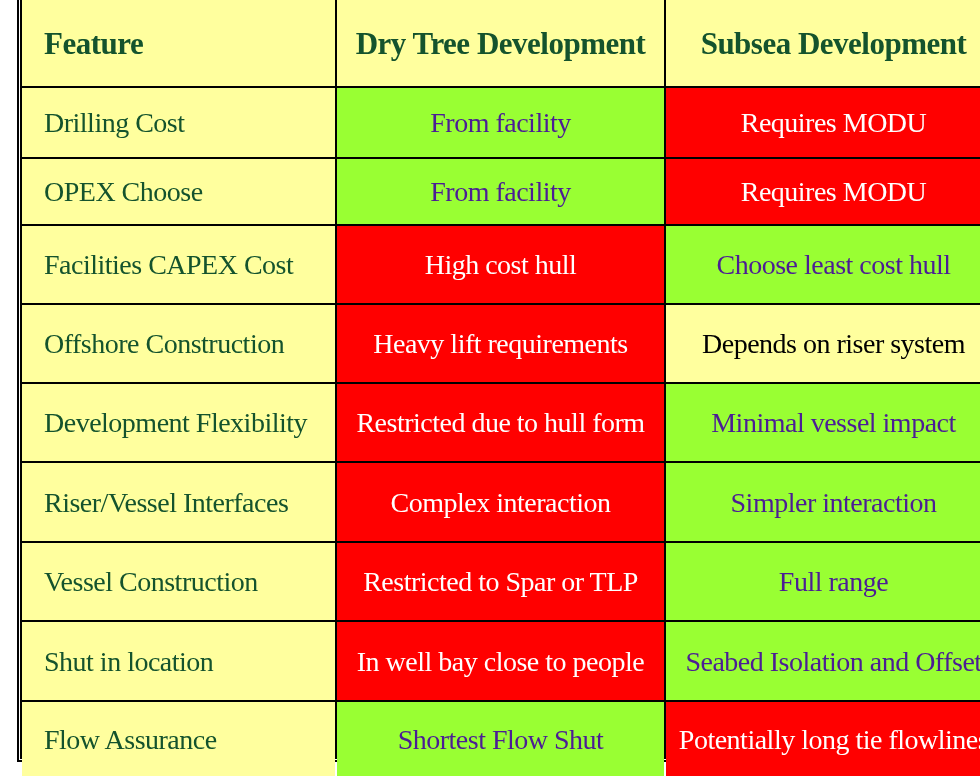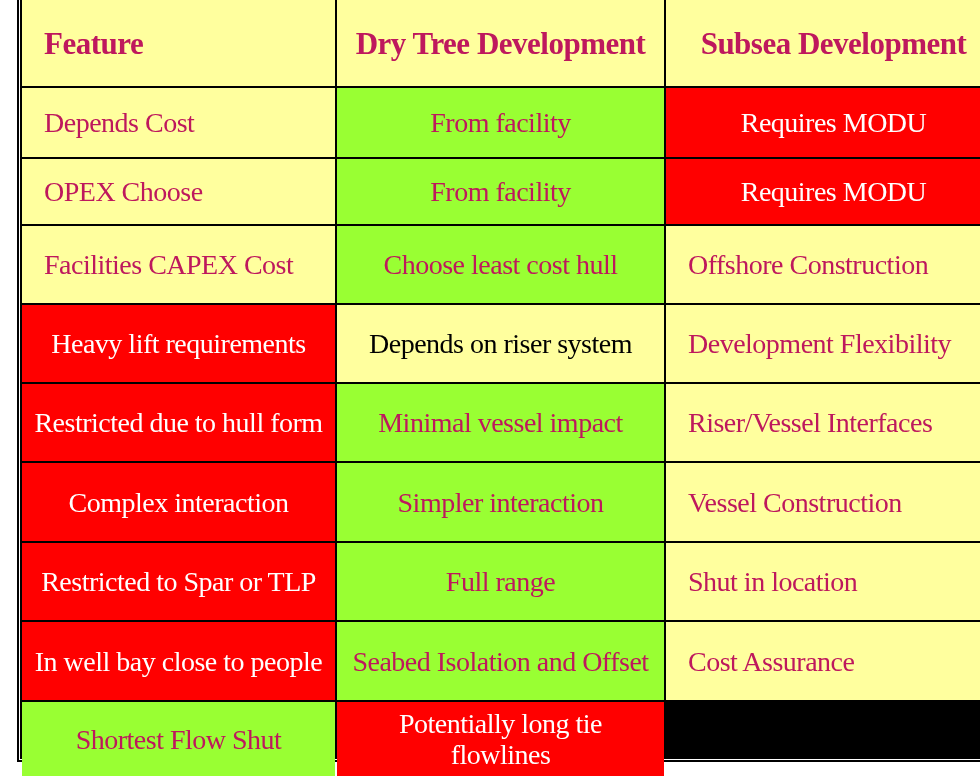--- a/index.html
+++ b/index.html
@@ -13,50 +13,51 @@
     position: absolute; left: 0; top: 0; width: 100%; height: 100%;
     display: grid;
     grid-template-columns: 313px 327px 335px;
     grid-template-rows: 86px 69px 65px 77px 77px 77px 78px 77px 78px 74px;
     background: #000;
     row-gap: 2px; column-gap: 2px;
   }
   .cell {
     display: flex; align-items: center;
     font-size: 28px; line-height: 31px; letter-spacing: -0.5px;
-    color: #be185d; box-sizing: border-box;
+    color: #14532d; box-sizing: border-box;
     font-family: "Liberation Serif", "DejaVu Serif", serif;
   }
   .feature { background: #ffff9e; padding-left: 22px; justify-content: flex-start; text-align: left; }
   .val { justify-content: center; text-align: center; padding: 0 10px; }
   .hdr { background: #ffff9e; font-weight: bold; font-size: 31px; line-height: 35px; }
   .hdr.feature { font-size: 31px; }
   .hdr.val { justify-content: center; text-align: center; }
-  .green { background: #99ff33; color: #be185d; }
+  .green { background: #99ff33; color: #4c1d95; }
   .red { background: #ff0000; color: #fff; }
   .yellow { background: #ffff9e; color: #000; }
 </style>
 </head>
 <body>
 
 <div class="table-wrap">
   <div class="grid">
     <div class="cell hdr feature">Feature</div>
     <div class="cell hdr val">Dry Tree Development</div>
     <div class="cell hdr val">Subsea Development</div>
 
-    <div class="cell feature">Depends Cost</div>
+    <div class="cell feature">Drilling Cost</div>
     <div class="cell val green">From facility</div>
     <div class="cell val red">Requires MODU</div>
 
     <div class="cell feature">OPEX Choose</div>
     <div class="cell val green">From facility</div>
     <div class="cell val red">Requires MODU</div>
 
     <div class="cell feature">Facilities CAPEX Cost</div>
+    <div class="cell val red">High cost hull</div>
     <div class="cell val green">Choose least cost hull</div>
 
     <div class="cell feature">Offshore Construction</div>
     <div class="cell val red">Heavy lift requirements</div>
     <div class="cell val yellow">Depends on riser system</div>
 
     <div class="cell feature">Development Flexibility</div>
     <div class="cell val red">Restricted due to hull form</div>
     <div class="cell val green">Minimal vessel impact</div>
 
@@ -65,17 +66,17 @@
     <div class="cell val green">Simpler interaction</div>
 
     <div class="cell feature">Vessel Construction</div>
     <div class="cell val red">Restricted to Spar or TLP</div>
     <div class="cell val green">Full range</div>
 
     <div class="cell feature">Shut in location</div>
     <div class="cell val red">In well bay close to people</div>
     <div class="cell val green">Seabed Isolation and Offset</div>
 
-    <div class="cell feature">Cost Assurance</div>
+    <div class="cell feature">Flow Assurance</div>
     <div class="cell val green">Shortest Flow Shut</div>
     <div class="cell val red">Potentially long tie flowlines</div>
   </div>
 </div>
 
 </body></html>

